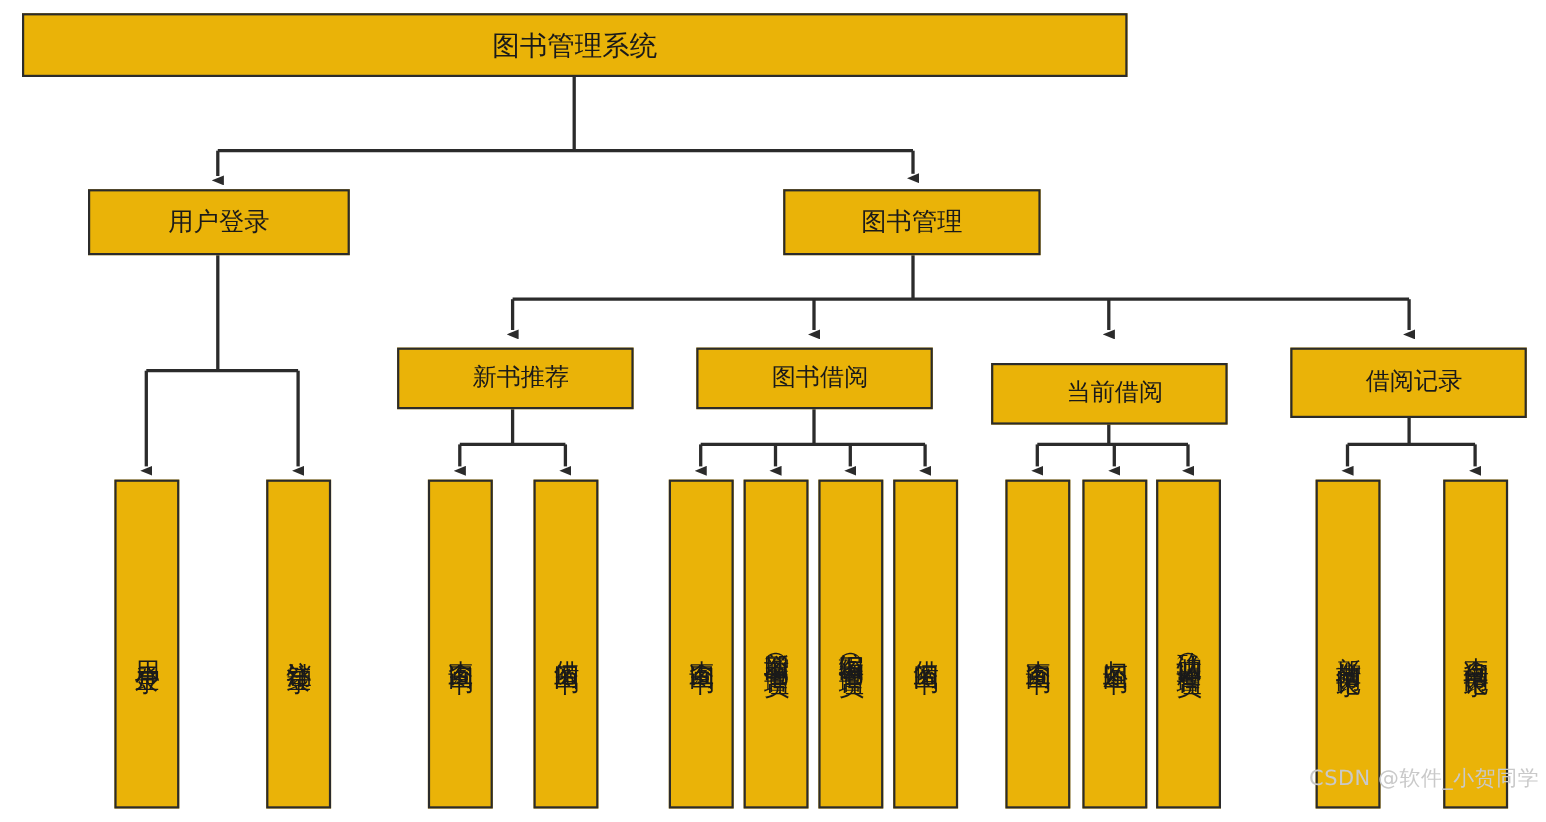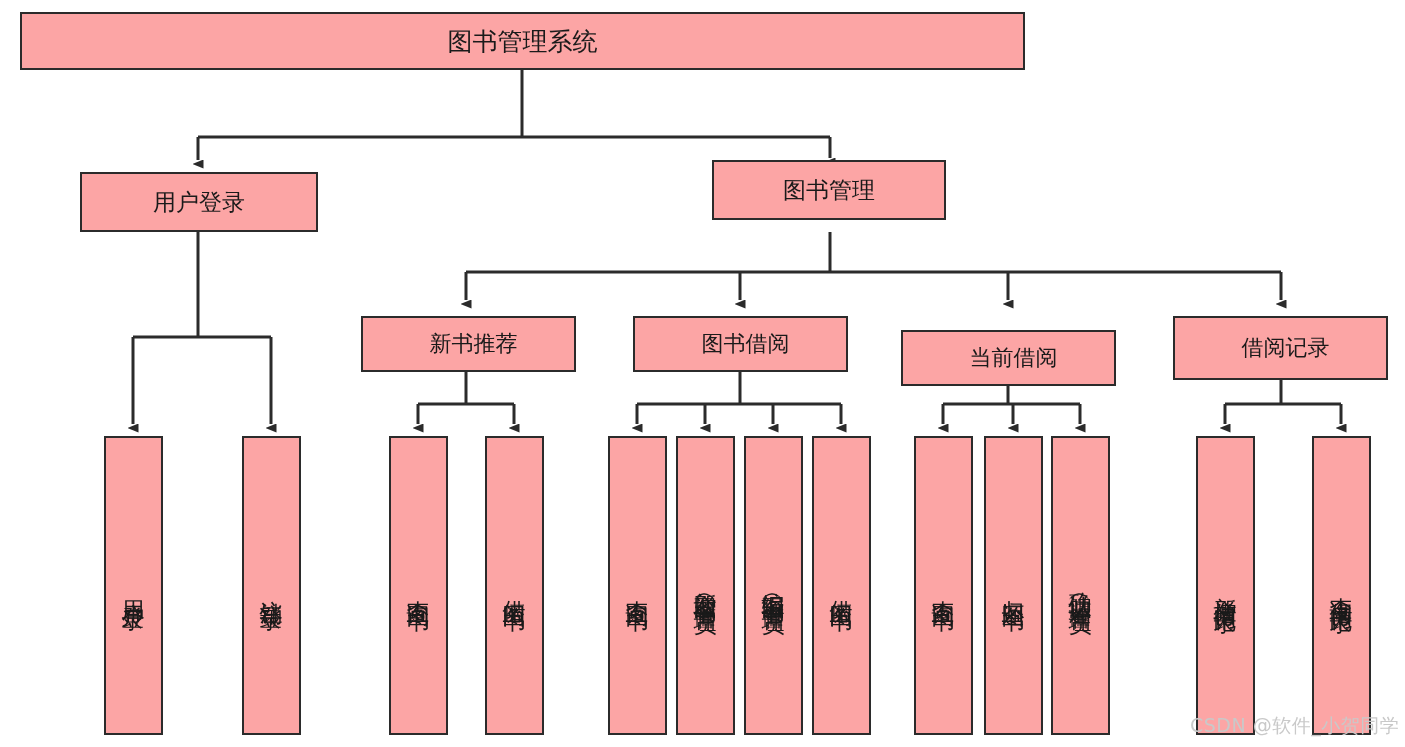--- a/index.html
+++ b/index.html
@@ -21,21 +21,21 @@
     position: absolute;
     left: 0;
     top: 0;
     width: 1405px;
     height: 747px;
   }
   .node {
     position: absolute;
     box-sizing: border-box;
     border: 2.5px solid #2b2b2b;
-    background: #fca5a5;
+    background: #eab308;
     display: flex;
     align-items: center;
     justify-content: center;
     color: #1a1a1a;
   }
   .node.horizontal .node-label {
     writing-mode: horizontal-tb;
     white-space: nowrap;
     line-height: 1;
   }
@@ -123,21 +123,21 @@
   </svg>
 
   <div class="node horizontal lvl0" style="left:20px; top:12px; width:1005px; height:58px;">
     <span class="node-label">图书管理系统</span>
   </div>
 
   <div class="node horizontal lvl1" style="left:80px; top:172px; width:238px; height:60px;">
     <span class="node-label">用户登录</span>
   </div>
 
-  <div class="node horizontal lvl1" style="left:712px; top:160px; width:234px; height:60px;">
+  <div class="node horizontal lvl1" style="left:712px; top:172px; width:234px; height:60px;">
     <span class="node-label">图书管理</span>
   </div>
 
   <div class="node horizontal lvl2" style="left:361px; top:316px; width:215px; height:56px;">
     <span class="node-label">新书推荐</span>
   </div>
 
   <div class="node horizontal lvl2" style="left:633px; top:316px; width:215px; height:56px;">
     <span class="node-label">图书借阅</span>
   </div>
@@ -187,15 +187,15 @@
     <span class="node-label">确认归还（管理员）</span>
   </div>
 
   <div class="node vertical leaf" style="left:1196px; top:436px; width:59px; height:299px;">
     <span class="node-label">新增借阅记录</span>
   </div>
   <div class="node vertical leaf" style="left:1312px; top:436px; width:59px; height:299px;">
     <span class="node-label">查询借阅记录</span>
   </div>
 
-  <div class="watermark" style="left:1190px; top:713px;">CSDN @软件_小贺同学</div>
+  <div class="watermark" style="left:1190px; top:695px;">CSDN @软件_小贺同学</div>
 
 </div>
 
 </body></html>

